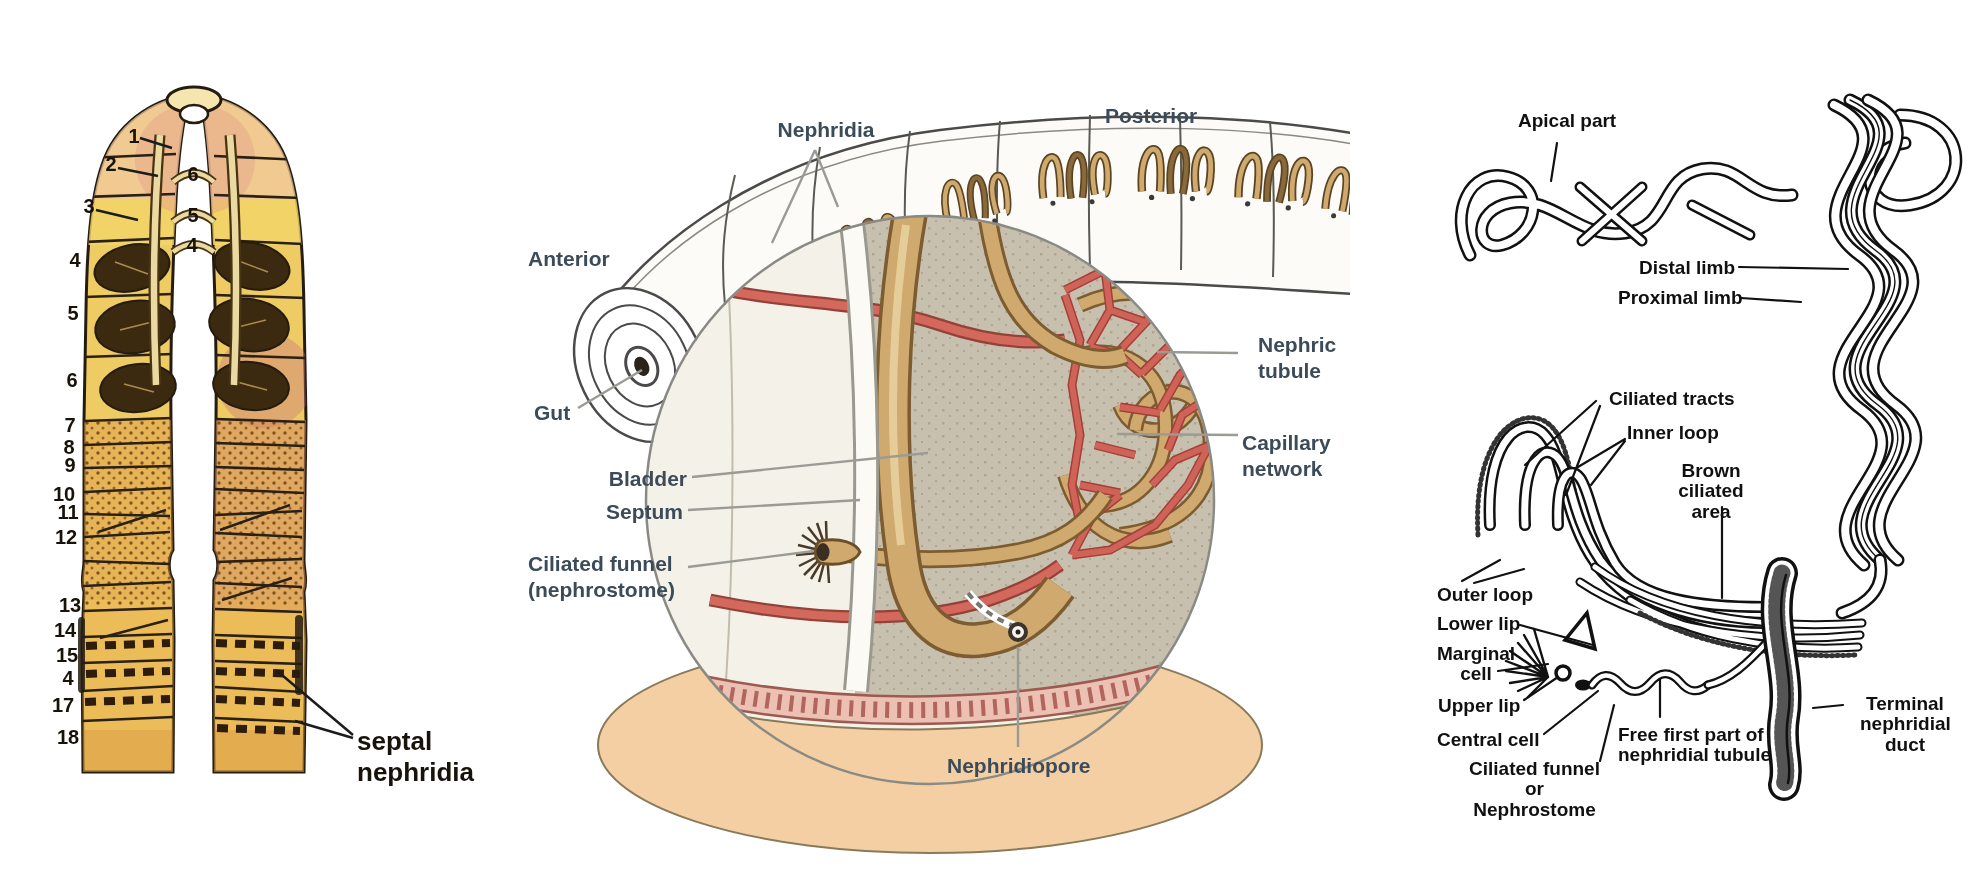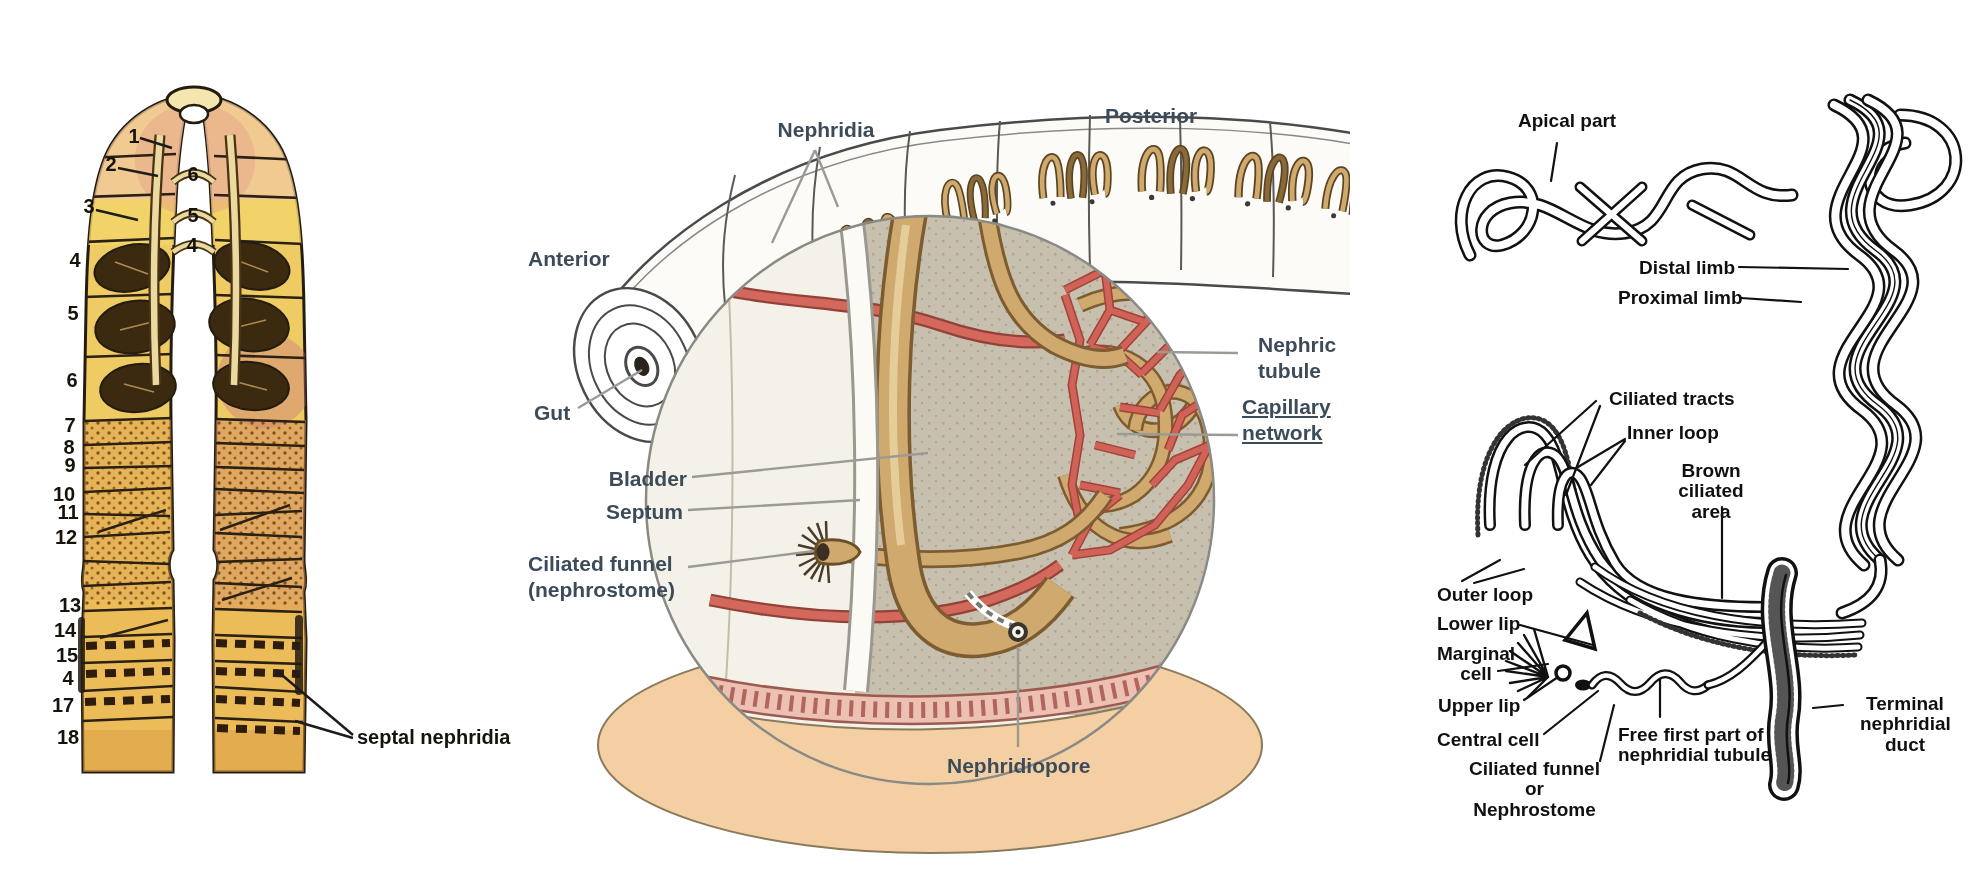--- a/index.html
+++ b/index.html
@@ -3,21 +3,21 @@
 <meta charset="utf-8">
 <style>
   html,body{margin:0;padding:0;background:#ffffff;}
   #canvas{position:relative;width:1980px;height:878px;background:#ffffff;overflow:hidden;
           font-family:"Liberation Sans",sans-serif;}
   .panel{position:absolute;}
   .panel svg{position:absolute;left:0;top:0;}
   .label{position:absolute;white-space:pre-line;}
   .mid-label{color:#3c4b59;font-weight:bold;font-size:21px;line-height:1.22;}
   .bw-label{color:#101010;font-weight:bold;font-size:19px;line-height:1.07;}
-  .lt-caption{color:#17130a;font-weight:bold;font-size:20px;}
+  .lt-caption{color:#17130a;font-weight:bold;font-size:26px;}
   .num{position:absolute;color:#17130a;font-weight:bold;font-size:20px;
        transform:translate(-50%,-50%);line-height:1;}
   .t-right{text-align:right;}
   .t-center{text-align:center;}
 </style>
 </head>
 <body>
 
 <div id="canvas">
 
@@ -259,21 +259,21 @@
     <div class="label mid-label t-center" style="left:245px;top:62px;width:122px;">Nephridia</div>
     <div class="label mid-label" style="left:8px;top:191px;">Anterior</div>
     <div class="label mid-label" style="left:585px;top:48px;">Posterior</div>
     <div class="label mid-label" style="left:14px;top:345px;">Gut</div>
     <div class="label mid-label t-right" style="left:7px;top:411px;width:160px;">Bladder</div>
     <div class="label mid-label t-right" style="left:3px;top:444px;width:160px;">Septum</div>
     <div class="label mid-label" style="left:8px;top:496px;">Ciliated funnel
 (nephrostome)</div>
     <div class="label mid-label" style="left:722px;top:277px;margin-left:16px;">Nephric
 tubule</div>
-    <div class="label mid-label" style="left:722px;top:339px;text-decoration:underline;">Capillary
+    <div class="label mid-label" style="left:722px;top:375px;">Capillary
 network</div>
     <div class="label mid-label" style="left:427px;top:698px;">Nephridiopore</div>
   </section>
 
   <section class="panel" id="right-panel" style="left:1430px;top:55px;width:550px;height:815px;">
     <svg width="550" height="815" viewBox="0 0 550 815">
       <g fill="none" stroke-linecap="round">
 
         <g>
           <path d="M40,200 C18,158 40,112 78,122 C116,132 108,180 72,190 C45,197 42,155 80,148 C125,140 148,185 195,178 C242,171 228,122 272,114 C312,107 318,146 362,140" stroke="#111" stroke-width="13"></path>

